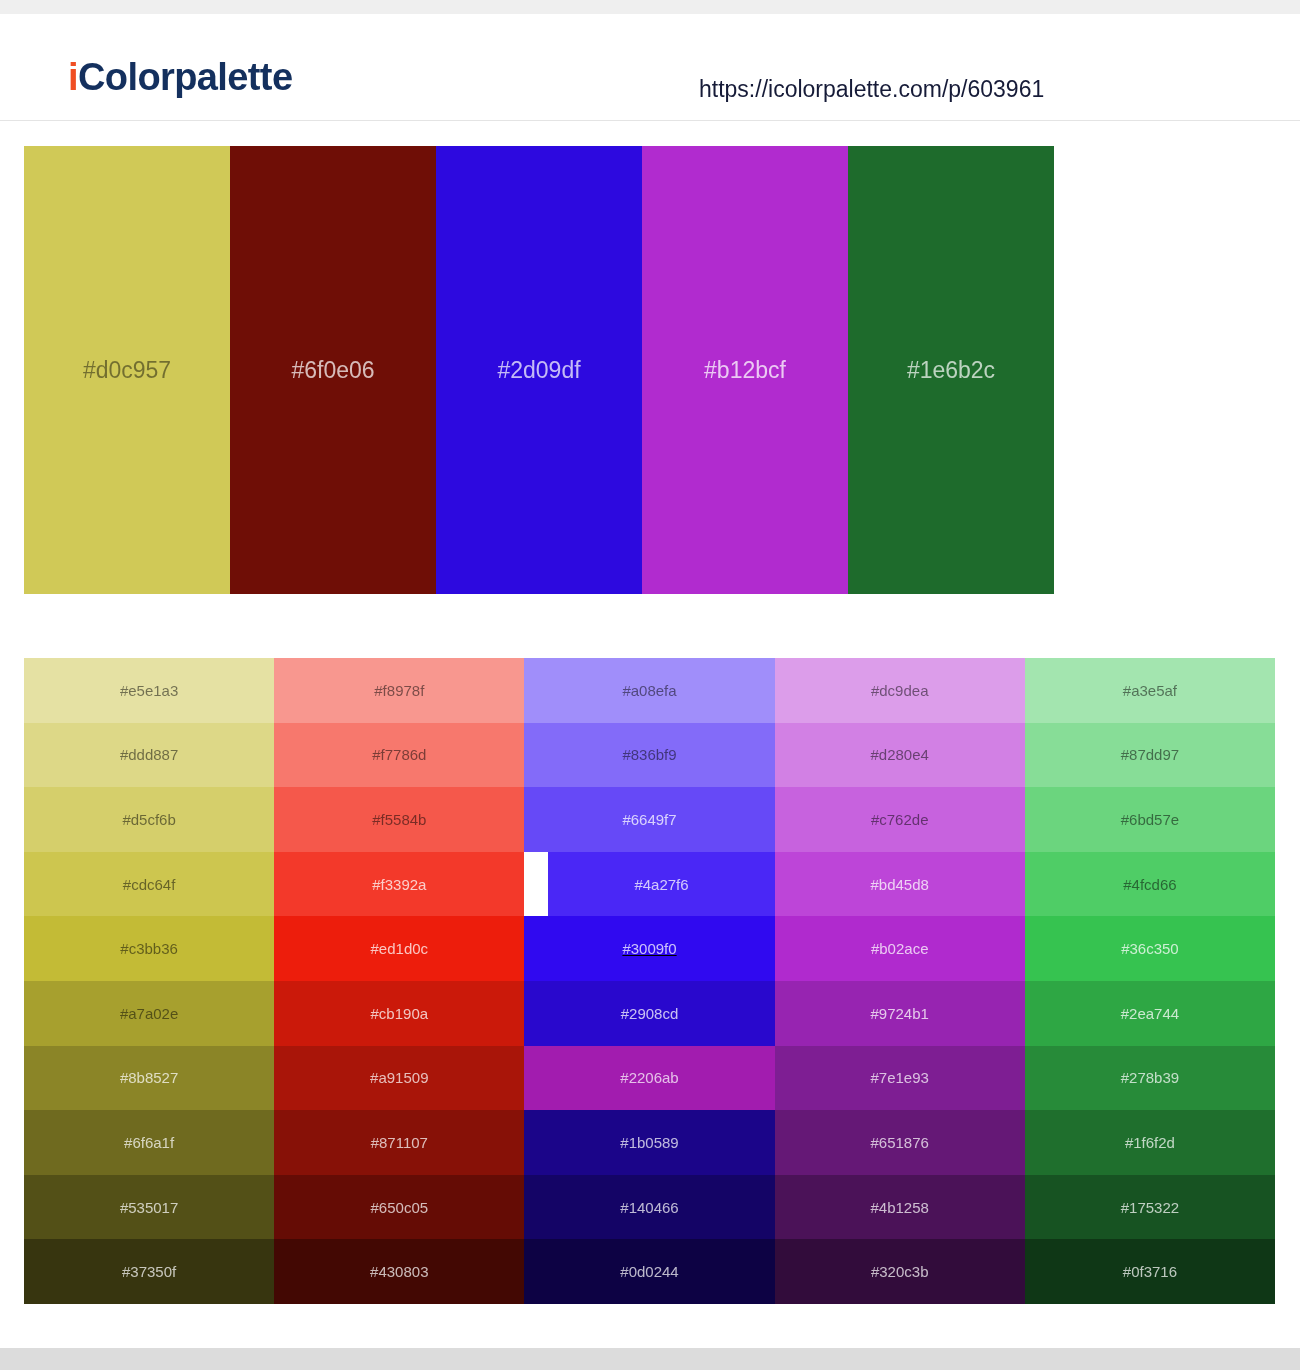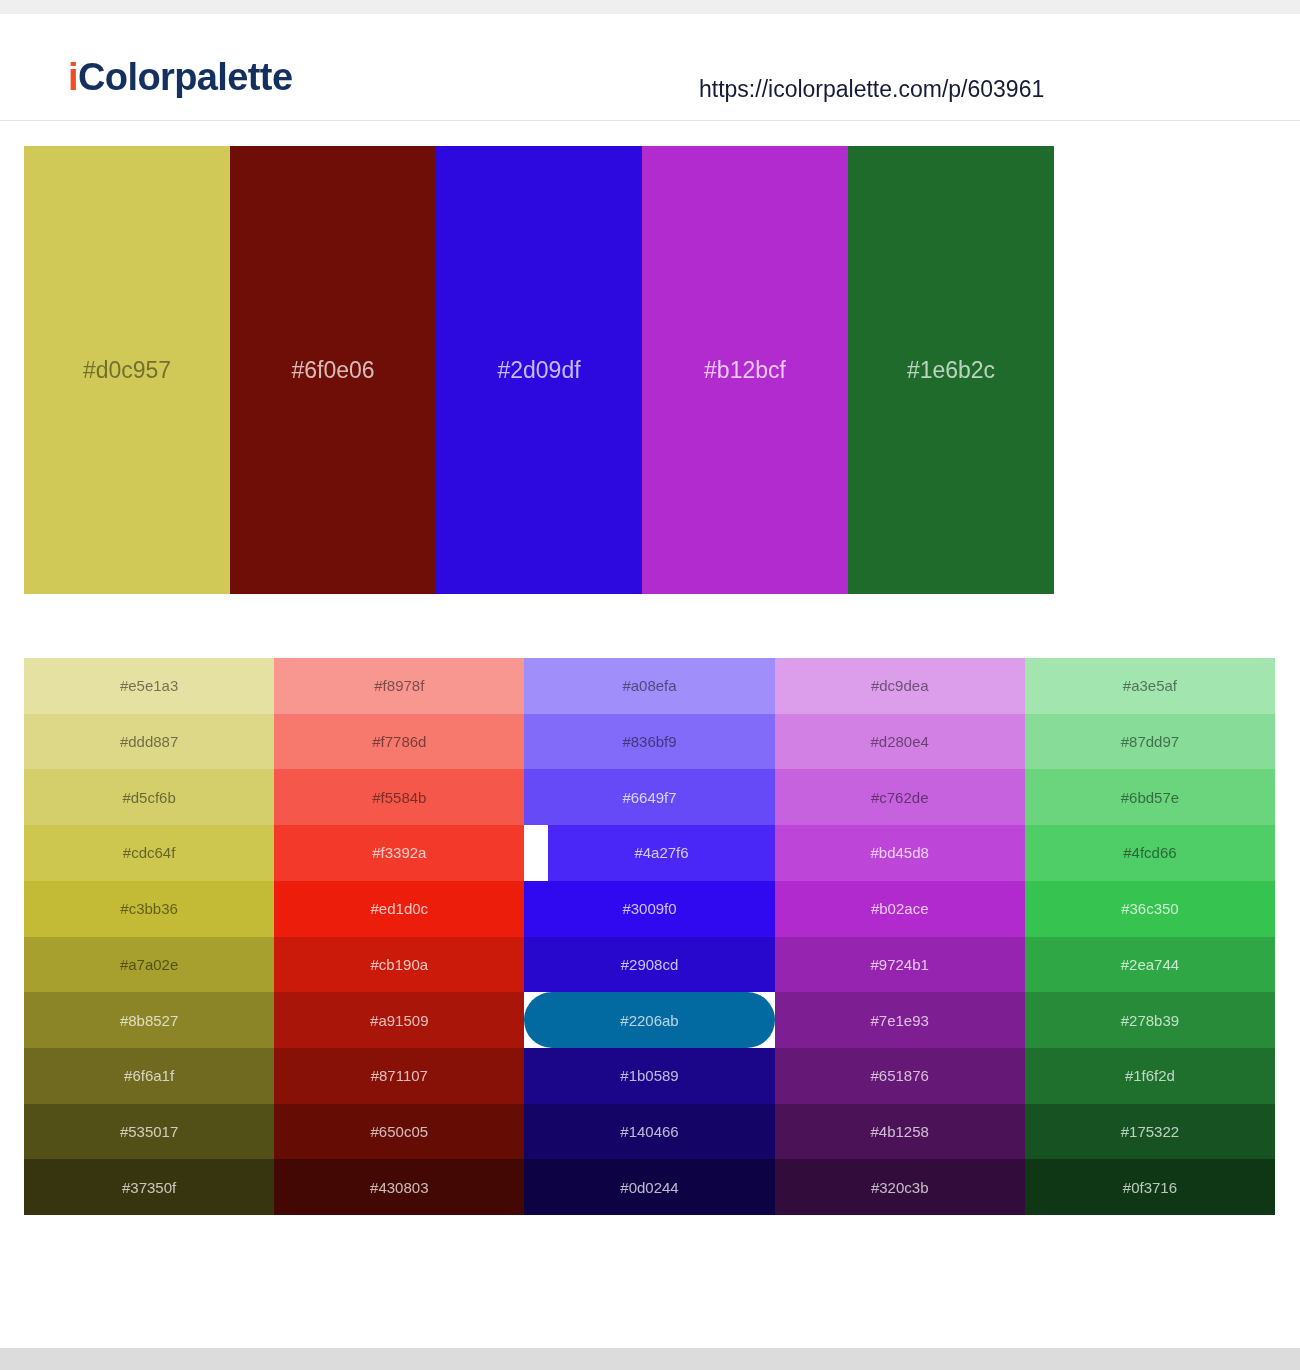--- a/index.html
+++ b/index.html
@@ -70,21 +70,21 @@
   .main-swatch-label {
     font-size: 23px;
     line-height: 1;
     white-space: nowrap;
   }
 
   
   .shades-grid {
     position: absolute;
     left: 24px; top: 658px;
-    width: 1251px; height: 557px;
+    width: 1251px; height: 646px;
     display: flex;
   }
   .shade-col {
     flex: 1 1 0;
     display: flex;
     flex-direction: column;
   }
   .shade-cell {
     flex: 1 1 0;
     display: flex;
@@ -209,27 +209,27 @@
         </div>
         <div class="shade-cell" style="background: rgb(131, 107, 249);">
           <span class="shade-label" style="color: rgba(0, 0, 0, 0.5);">#836bf9</span>
         </div>
         <div class="shade-cell" style="background: rgb(102, 73, 247);">
           <span class="shade-label" style="color: rgba(255, 255, 255, 0.75);">#6649f7</span>
         </div>
         <div class="shade-cell" style="background: rgb(74, 39, 246); margin-left: 24px;">
           <span class="shade-label" style="color: rgba(255, 255, 255, 0.75);">#4a27f6</span>
         </div>
-        <div class="shade-cell" style="background: rgb(48, 9, 240);">
+        <div class="shade-cell" style="background: rgb(48, 9, 240); text-decoration: underline;">
           <span class="shade-label" style="color: rgba(255, 255, 255, 0.75);">#3009f0</span>
         </div>
         <div class="shade-cell" style="background: rgb(41, 8, 205);">
           <span class="shade-label" style="color: rgba(255, 255, 255, 0.75);">#2908cd</span>
         </div>
-        <div class="shade-cell" style="background: #0369a1; border-radius: 30px;">
+        <div class="shade-cell" style="background: #a21caf;">
           <span class="shade-label" style="color: rgba(255, 255, 255, 0.72);">#2206ab</span>
         </div>
         <div class="shade-cell" style="background: rgb(27, 5, 137);">
           <span class="shade-label" style="color: rgba(255, 255, 255, 0.72);">#1b0589</span>
         </div>
         <div class="shade-cell" style="background: rgb(20, 4, 102);">
           <span class="shade-label" style="color: rgba(255, 255, 255, 0.72);">#140466</span>
         </div>
         <div class="shade-cell" style="background: rgb(13, 2, 68);">
           <span class="shade-label" style="color: rgba(255, 255, 255, 0.72);">#0d0244</span>

